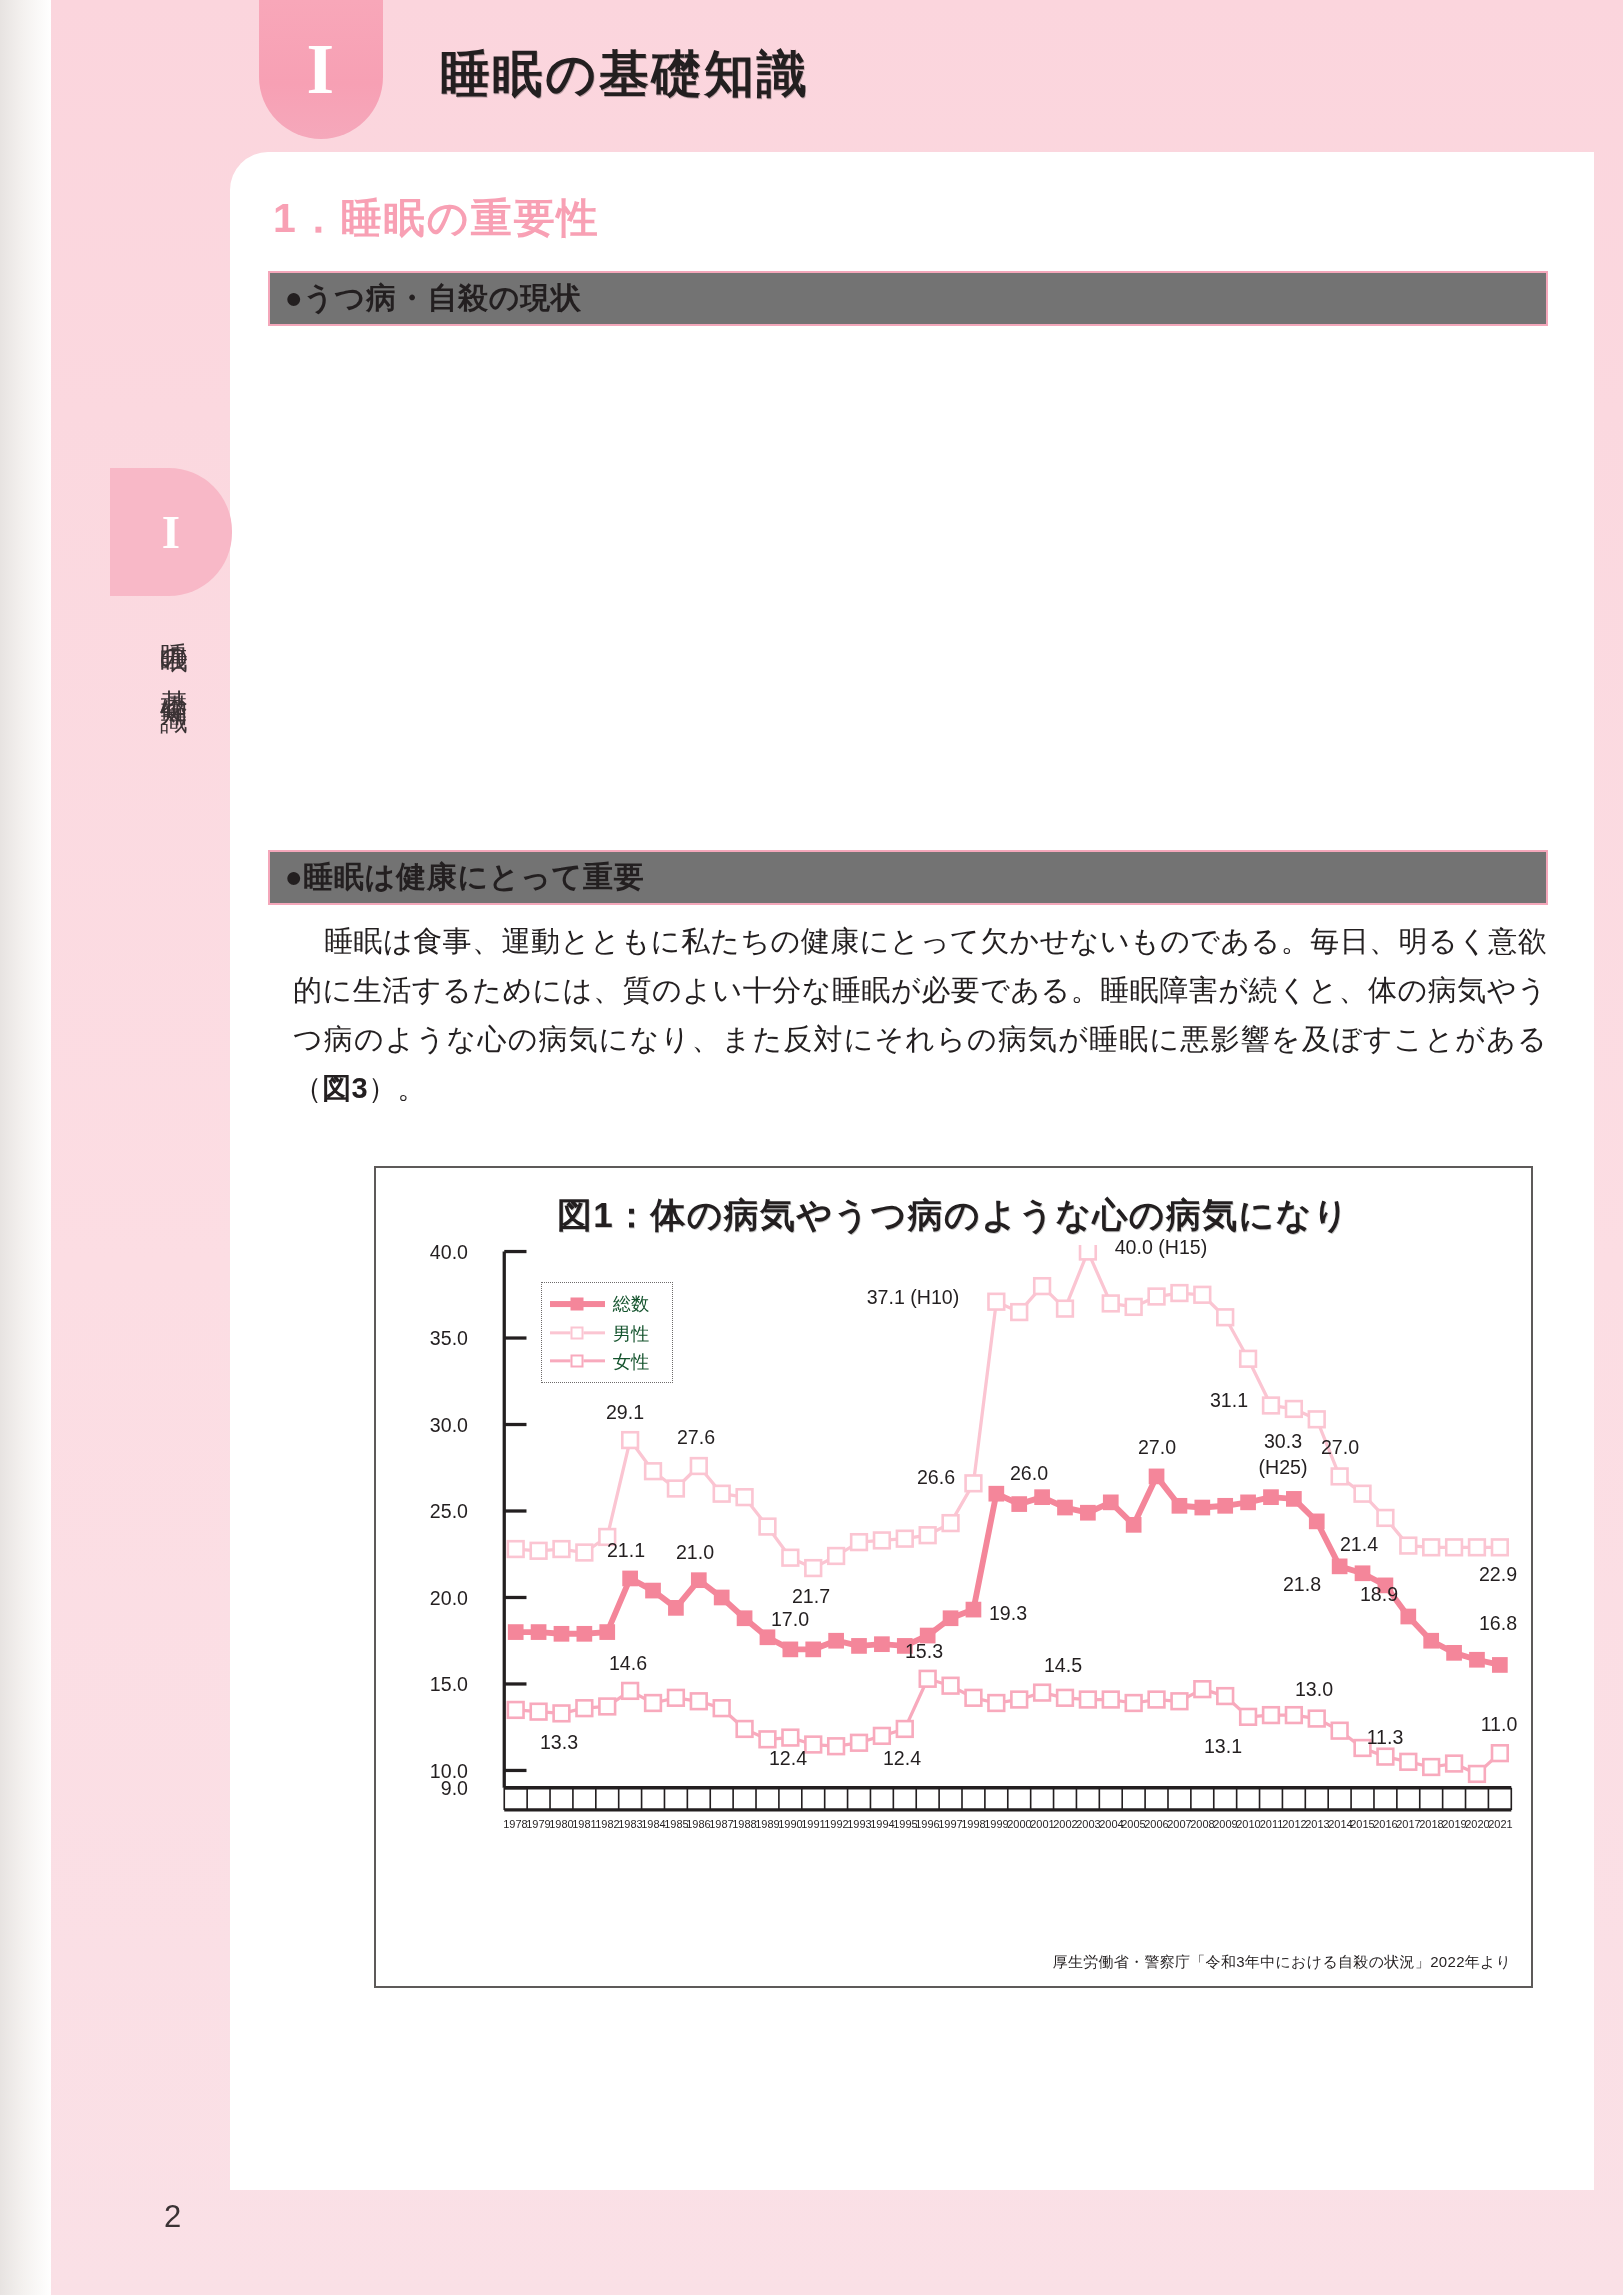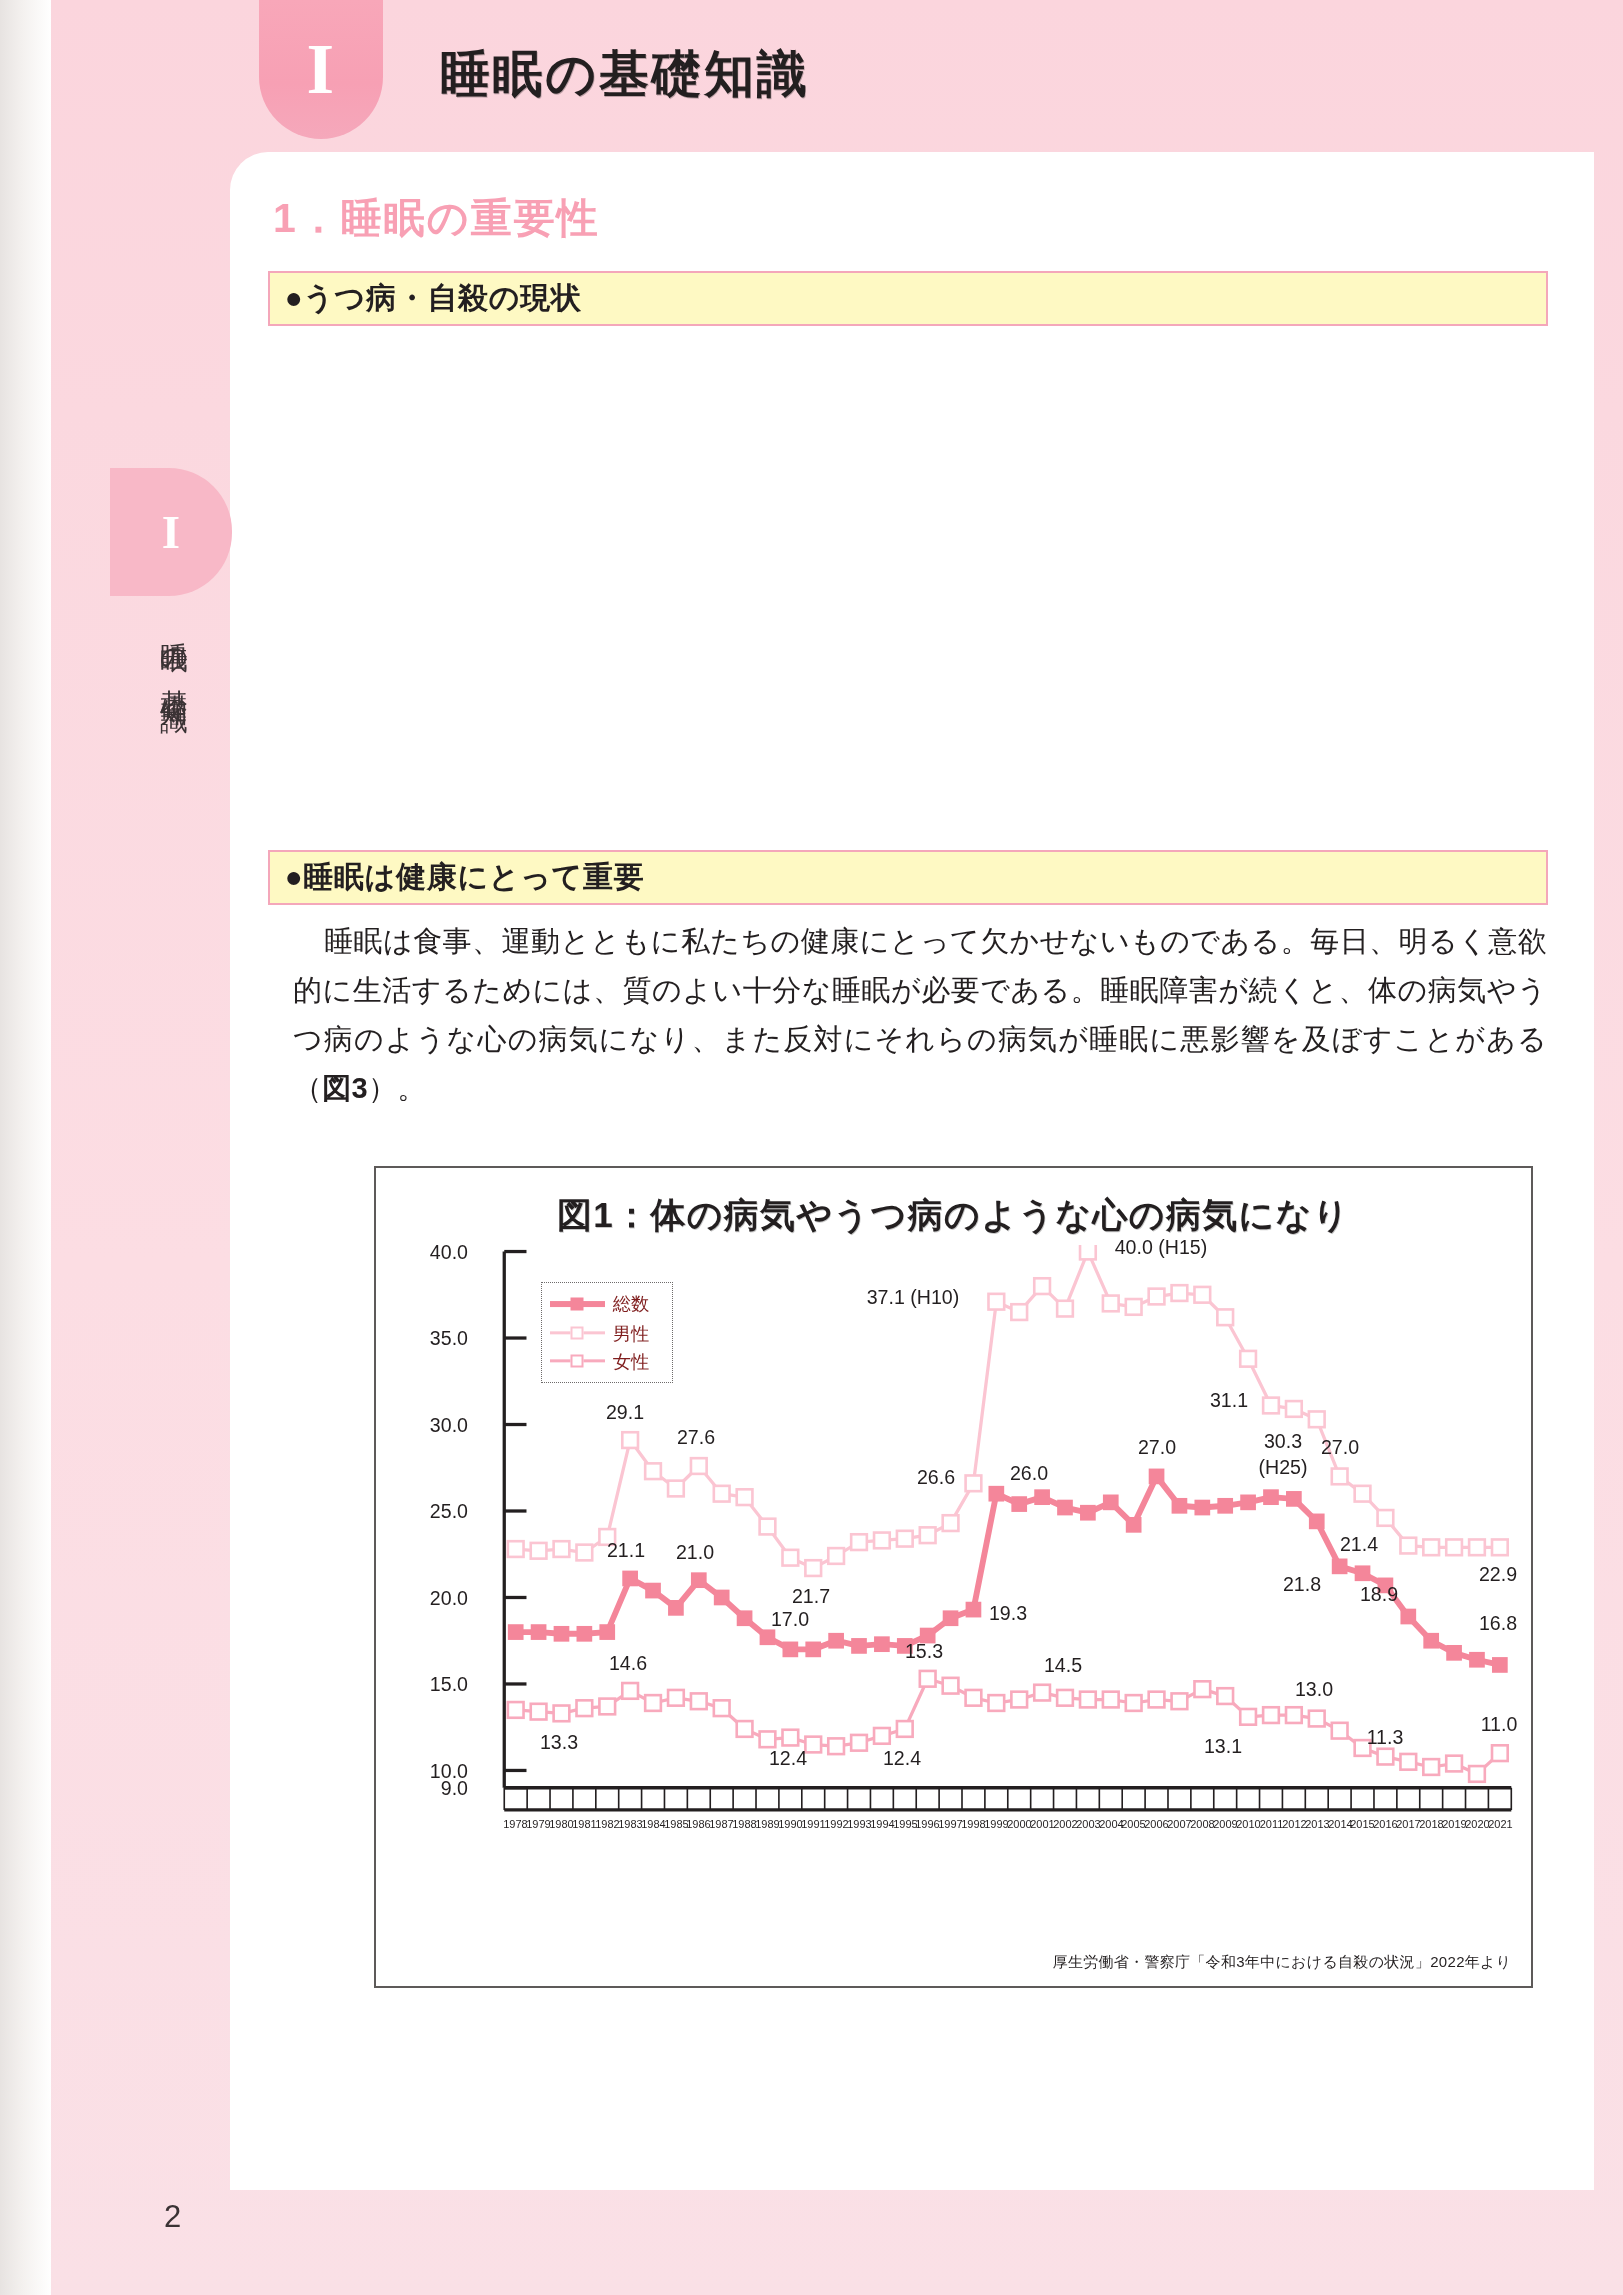--- a/index.html
+++ b/index.html
@@ -116,21 +116,21 @@
     font-weight: 700;
     color: #f8a0b4;
     letter-spacing: 2px;
   }
 
   .subhead {
     position: absolute;
     left: 268px;
     right: 76px;
     height: 55px;
-    background: #fef9c3;
+    background: #737373;
     border: 2px solid #f4a7ba;
     display: flex;
     align-items: center;
     box-sizing: border-box;
   }
   .subhead-text {
     padding-left: 14.4px;
     font-size: 30px;
     font-weight: 700;
     color: #231f20;
@@ -246,21 +246,21 @@
   }
   .legend-swatch .lsmark {
     position: absolute;
     left: 50%; top: 50%;
     width: 13px; height: 13px;
     transform: translate(-50%,-50%);
   }
   .legend-label {
     margin-left: 7.9px;
     font-size: 18.3px;
-    color: #7f1d1d;
+    color: #14532d;
     font-family: Liberation Mono, monospace;
   }
 
   
   .page-number {
     position: absolute;
     left: 164px;
     bottom: 60px;
     font-size: 31px;
     color: #3a3234;

